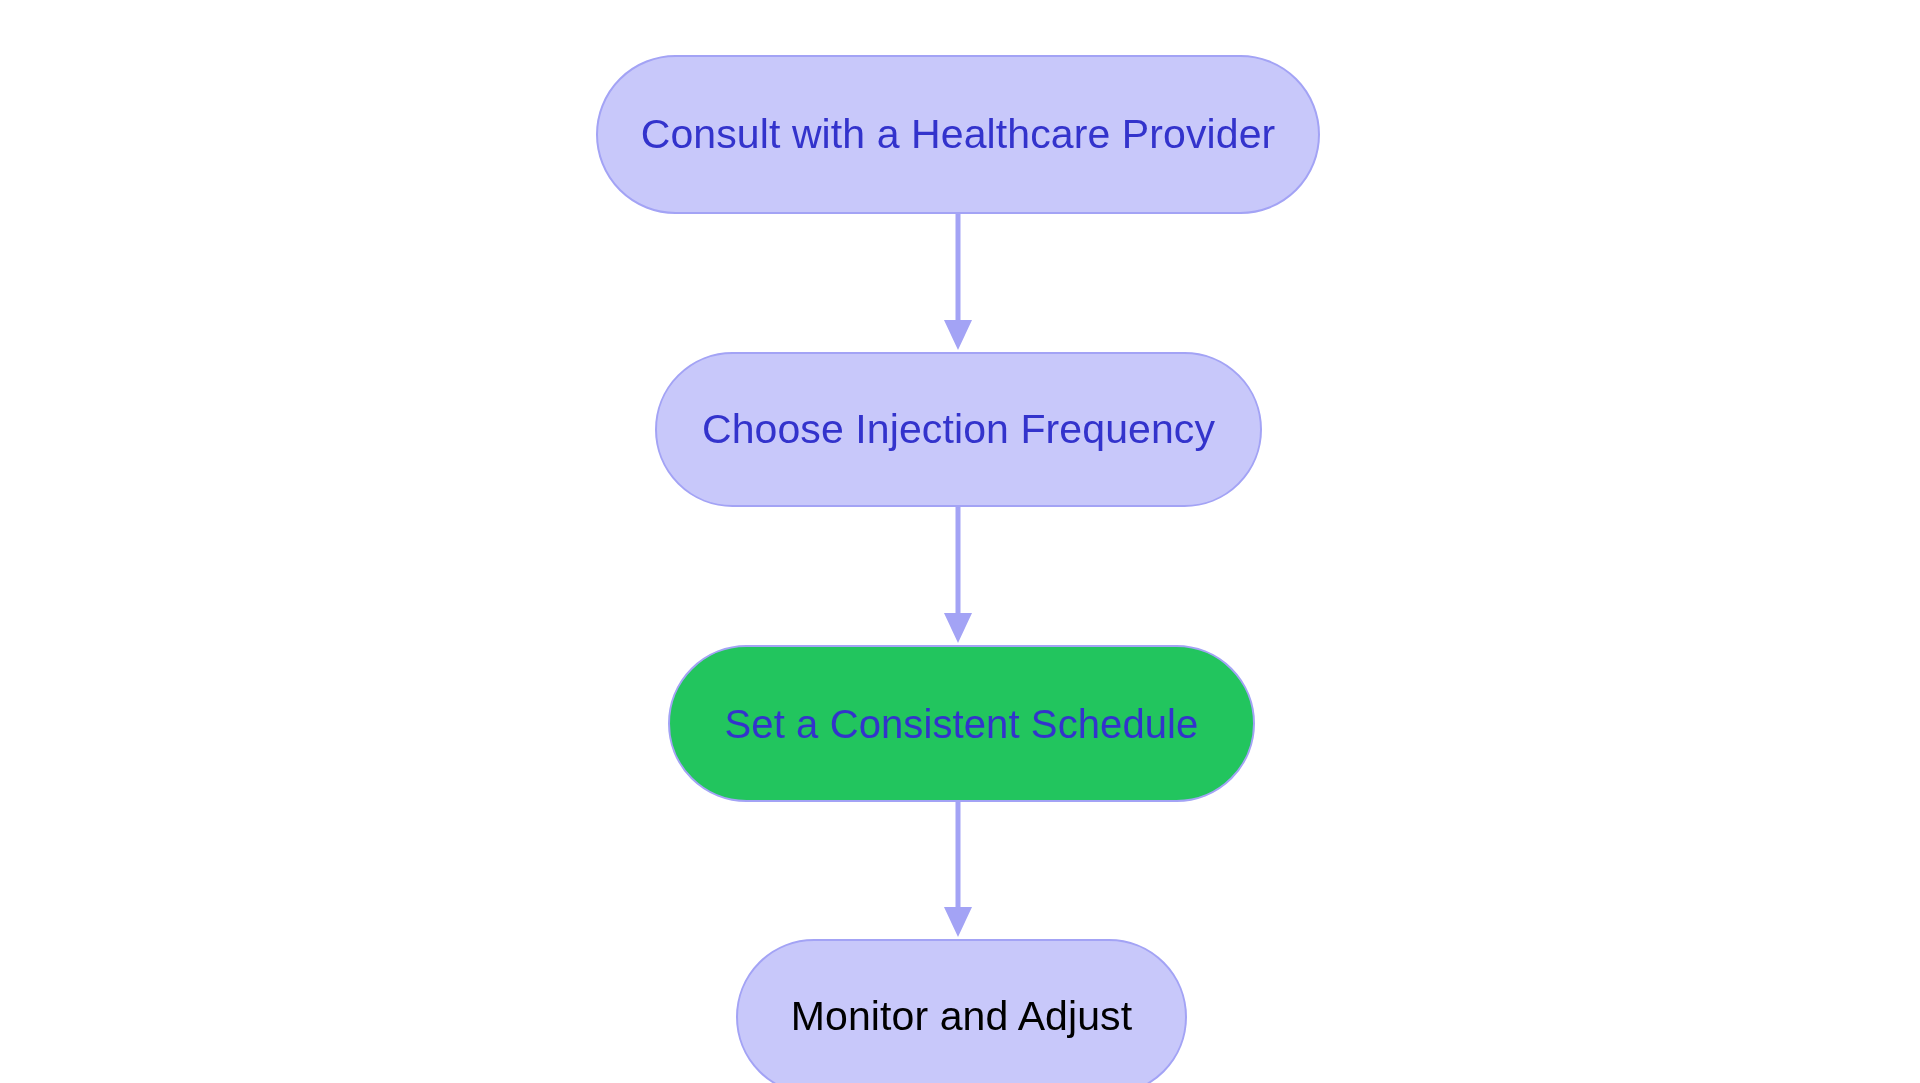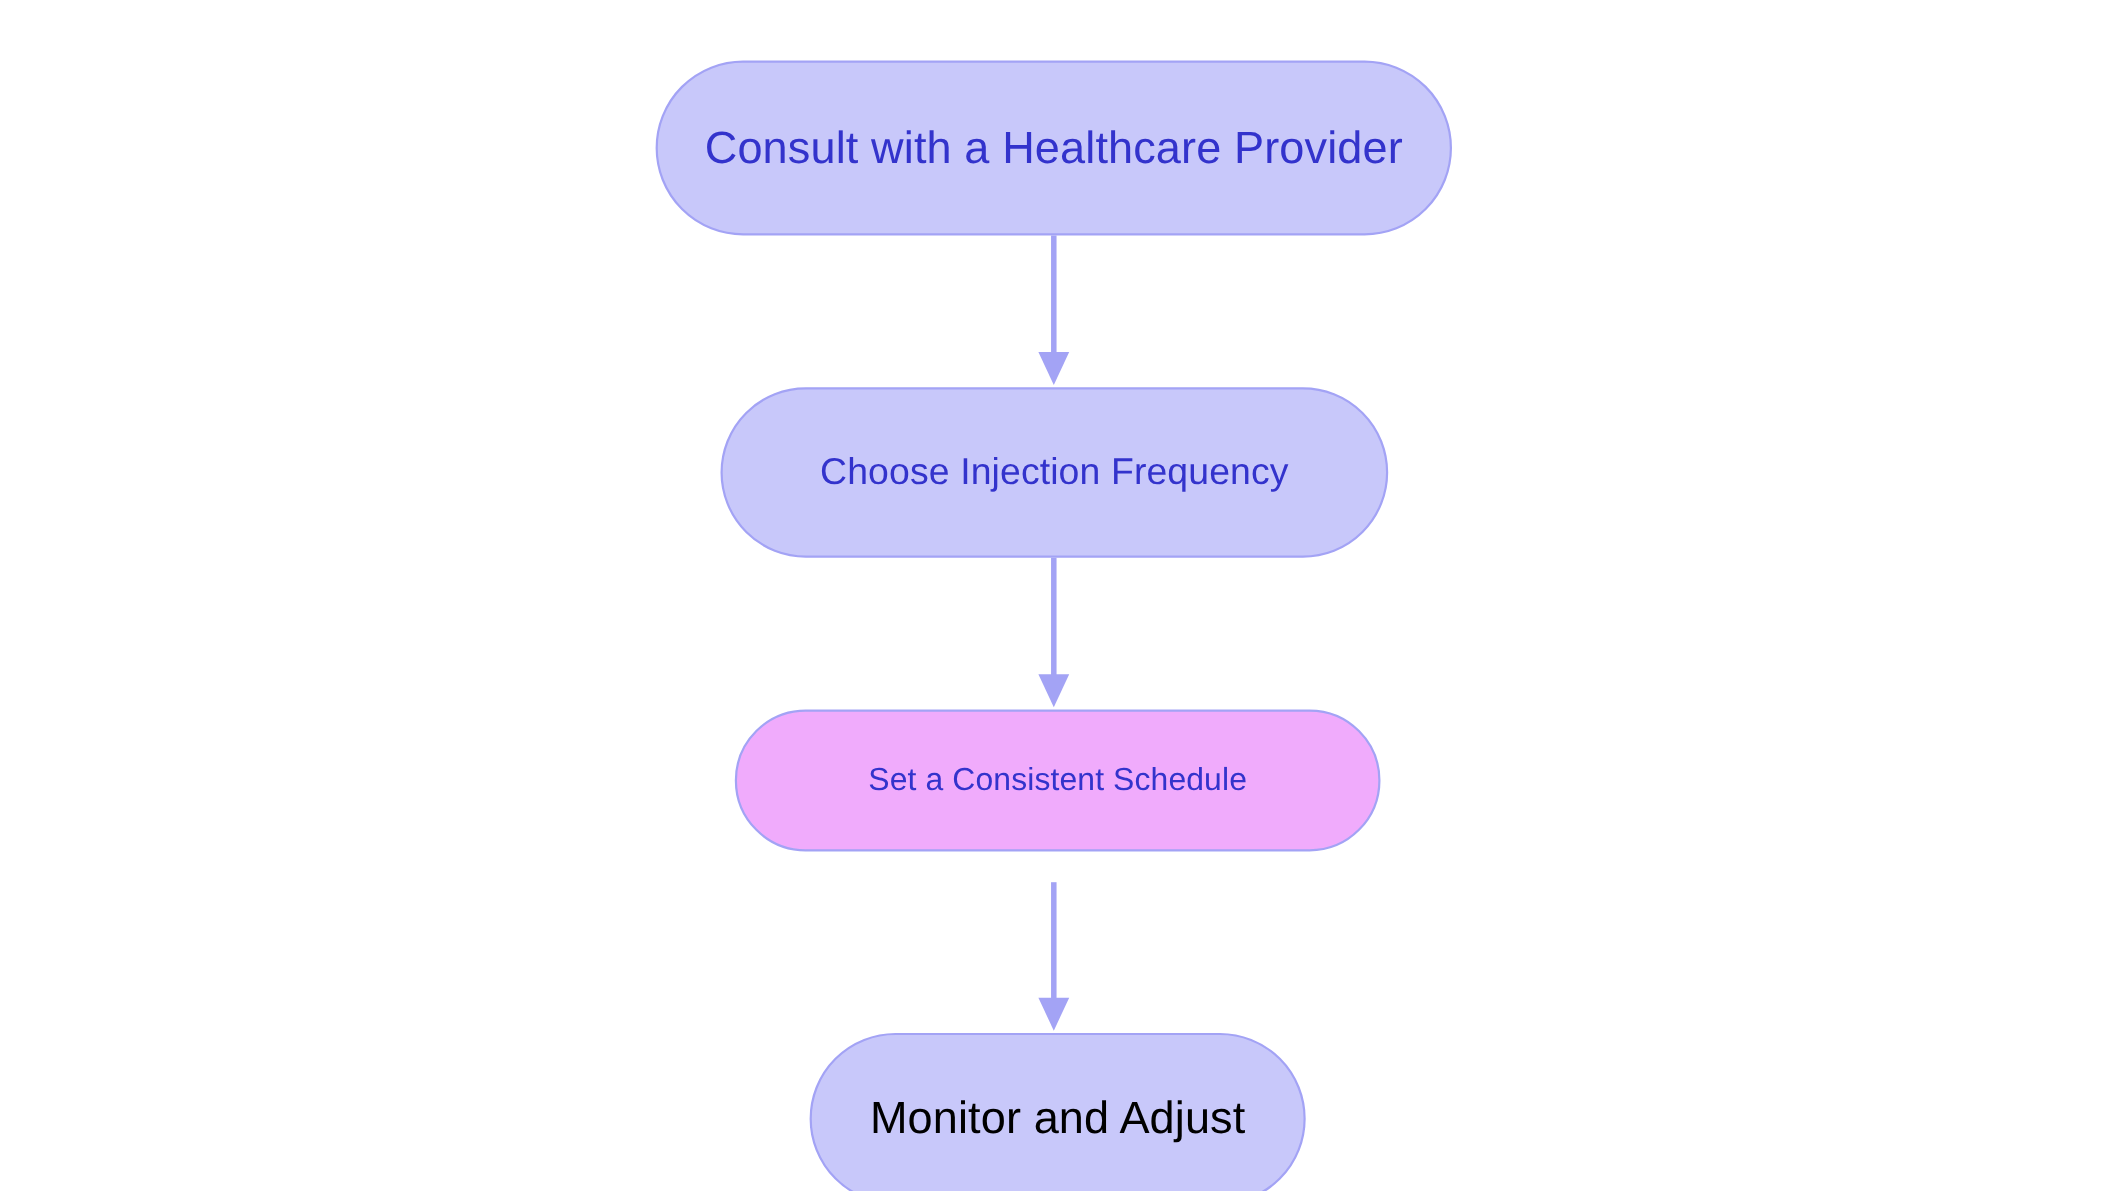--- a/index.html
+++ b/index.html
@@ -70,24 +70,24 @@
           <line x1="958" y1="765" x2="958" y2="872" stroke="#a3a3f5" stroke-width="5"></line>
           <polygon points="944,870 972,870 958,900" fill="#a3a3f5"></polygon>
         </g>
       </g>
   </svg>
 
   <div id="nodes-layer">
       <div class="flow-node" style="left: 596px; top: 18px; width: 724px; height: 159px; background: rgb(200, 200, 250); border-color: rgb(163, 163, 245); color: rgb(51, 51, 204); font-size: 41px;">
         <span class="node-label">Consult with a Healthcare Provider</span>
       </div>
-      <div class="flow-node" style="left: 655px; top: 315px; width: 607px; height: 155px; background: rgb(200, 200, 250); border-color: rgb(163, 163, 245); color: rgb(51, 51, 204); font-size: 34px;">
+      <div class="flow-node" style="left: 655px; top: 315px; width: 607px; height: 155px; background: rgb(200, 200, 250); border-color: rgb(163, 163, 245); color: rgb(51, 51, 204); font-size: 41px;">
         <span class="node-label">Choose Injection Frequency</span>
       </div>
-      <div class="flow-node" style="left: 668px; top: 608px; width: 587px; height: 129px; background: #f0abfc; border-color: rgb(163, 163, 245); color: rgb(51, 51, 204); font-size: 29px;">
+      <div class="flow-node" style="left: 668px; top: 608px; width: 587px; height: 157px; background: #22c55e; border-color: rgb(163, 163, 245); color: rgb(51, 51, 204); font-size: 40px;">
         <span class="node-label">Set a Consistent Schedule</span>
       </div>
       <div class="flow-node" style="left: 736px; top: 902px; width: 451px; height: 156px; background: rgb(200, 200, 250); border-color: rgb(163, 163, 245); color: #000000; font-size: 41px;">
         <span class="node-label">Monitor and Adjust</span>
       </div>
     </div>
 
 </div>
 
 </body></html>

